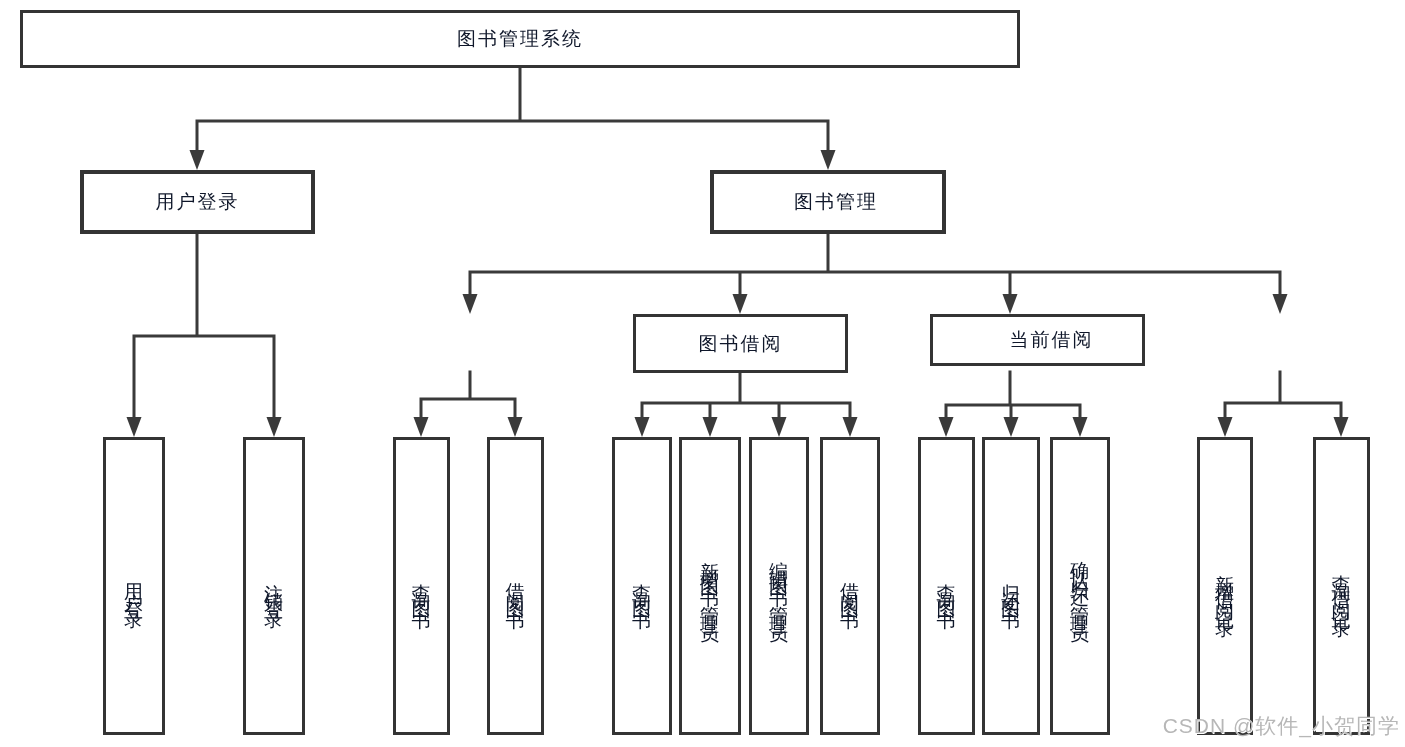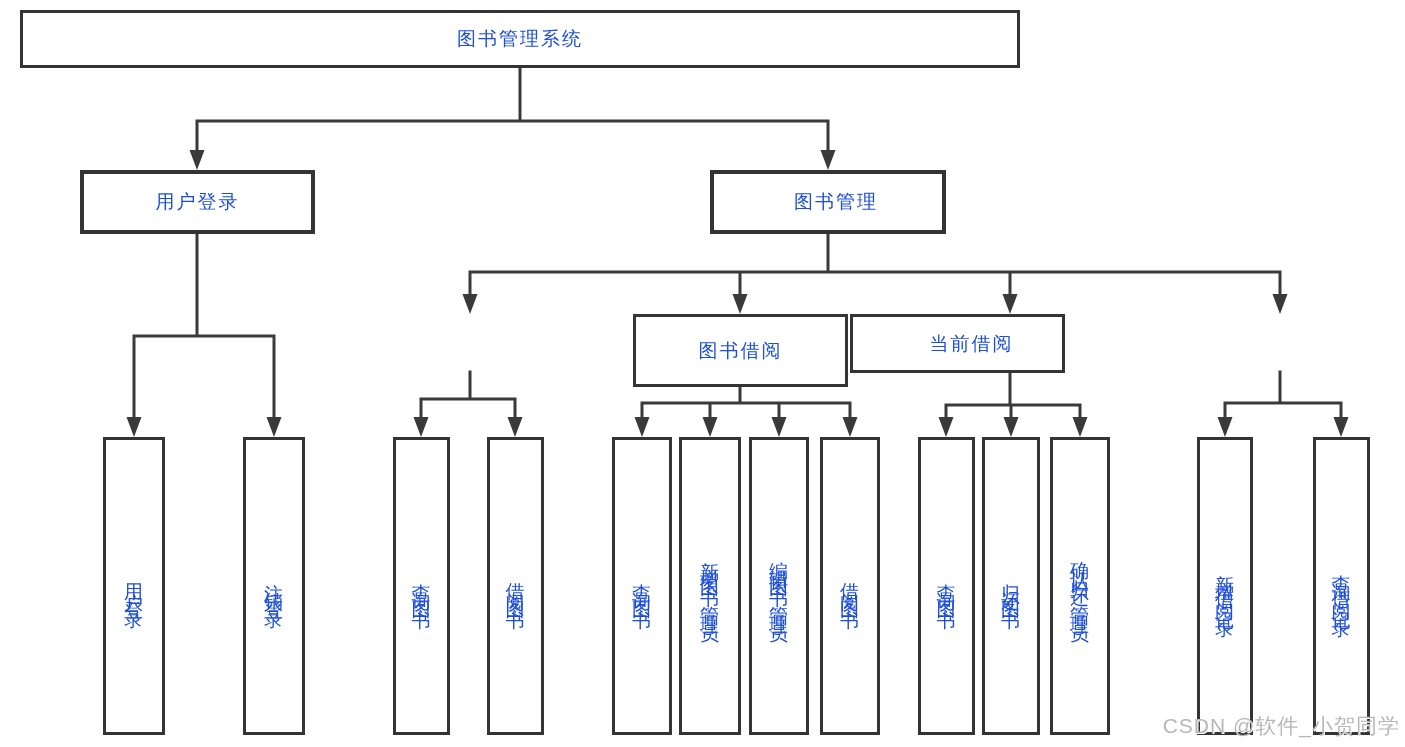--- a/index.html
+++ b/index.html
@@ -17,40 +17,40 @@
     z-index: 1;
   }
   .box {
     position: absolute;
     box-sizing: border-box;
     background: #ffffff;
     border: 3px solid #343434;
     display: flex;
     align-items: center;
     justify-content: center;
-    color: #1d4ed8;
+    color: #0f172a;
     font-size: 19px;
     letter-spacing: 2px;
     z-index: 2;
     white-space: nowrap;
   }
   .box.lv2 { border-width: 4px; }
   .leaf .vtext {
     writing-mode: vertical-rl;
     letter-spacing: 9px;
     line-height: 1;
     font-size: 19px;
   }
   
   .b-root      { left: 20px;   top: 10px;  width: 1000px; height: 58px; }
   .b-login     { left: 80px;   top: 170px; width: 235px;  height: 64px; }
   .b-manage    { left: 710px;  top: 170px; width: 236px;  height: 64px; padding-left: 16px; }
   .b-g0        { left: 363px;  top: 314px; width: 215px;  height: 59px; }
-  .b-g1        { left: 633px;  top: 314px; width: 215px;  height: 73px; }
-  .b-g2        { left: 850px;  top: 314px; width: 215px;  height: 59px; padding-left: 28px; }
+  .b-g1        { left: 633px;  top: 314px; width: 215px;  height: 59px; }
+  .b-g2        { left: 930px;  top: 314px; width: 215px;  height: 52px; padding-left: 28px; }
   .b-g3        { left: 1173px; top: 314px; width: 215px;  height: 59px; }
   .leaf        { top: 437px; height: 298px; }
   .b-login-l0  { left: 103px;  width: 62px; }
   .b-login-l1  { left: 243px;  width: 62px; }
   .b-g0-l0     { left: 393px;  width: 57px; }
   .b-g0-l1     { left: 487px;  width: 57px; }
   .b-g1-l0     { left: 612px;  width: 60px; }
   .b-g1-l1     { left: 679px;  width: 62px; }
   .b-g1-l2     { left: 749px;  width: 60px; }
   .b-g1-l3     { left: 820px;  width: 60px; }

